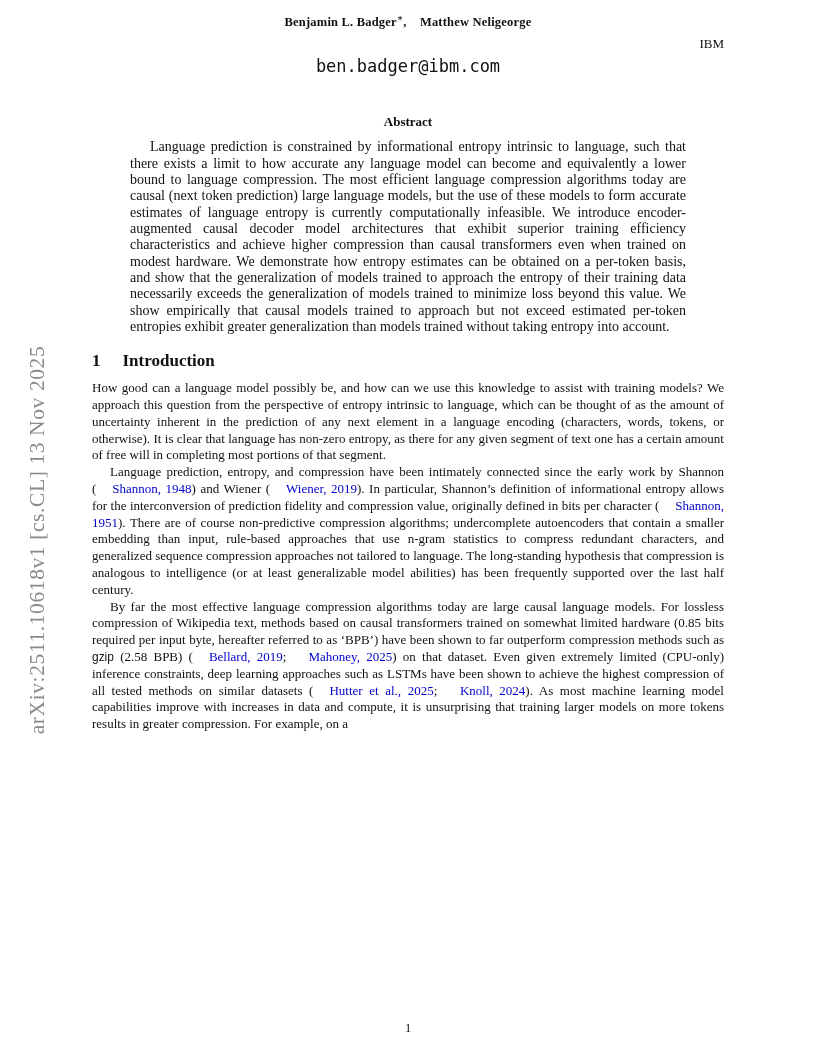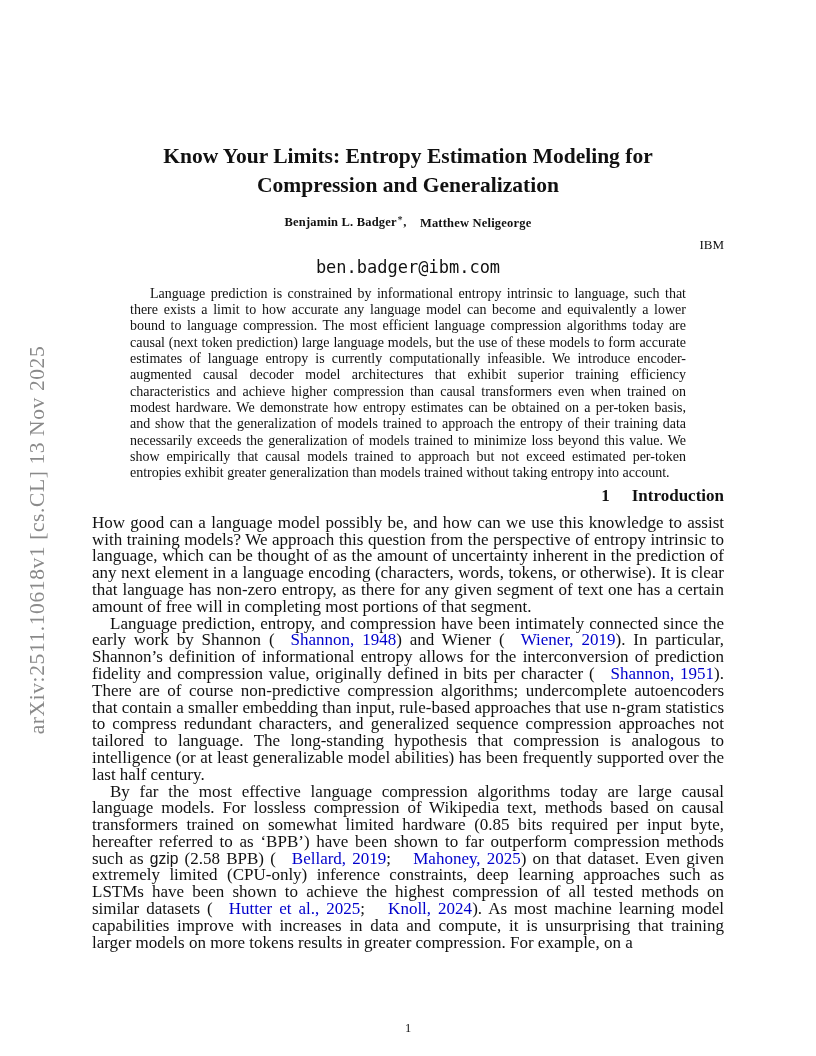--- a/index.html
+++ b/index.html
@@ -56,28 +56,27 @@
   }
   .abstract-body {
     margin: 9px auto 0 auto;
     width: 556px;
     font-size: 14px;
     line-height: 16.35px;
     text-align: justify;
     text-indent: 20px;
   }
   .section-heading {
-    margin-top: 4px;
+    margin-top: 16px;
     font-size: 17px;
     font-weight: bold;
-    text-align: right;
   }
   .section-number { display: inline-block; margin-right: 22px; }
   .body-para {
-    font-size: 17px;
+    font-size: 13px;
     line-height: 16.8px;
     text-align: justify;
   }
   .body-para.first { margin-top: 9px; }
   .body-para.indent { text-indent: 18px; }
   .seg-cite { color: var(--link-color, #0000cc); margin-left: 16px; }
   .seg-url {
     color: var(--link-color, #0000cc);
     font-family: "DejaVu Sans Mono", "Liberation Mono", monospace;
     font-size: 0.92em;
@@ -125,33 +124,31 @@
 </style>
 </head>
 <body>
 
 <div class="page">
 
   <div class="watermark">arXiv:2511.10618v1  [cs.CL]  13 Nov 2025</div>
 
   <div class="content">
 
-    <div class="title">
-      <span class="title-inner">Know Your Limits: Entropy Estimation Modeling for Compression and Generalization</span>
-    </div>
 
     <div class="authors">
       <span>Benjamin L. Badger</span><sup>∗</sup><span>,</span>
       <span class="author2">Matthew Neligeorge</span>
     </div>
 
     <div class="affiliation">IBM</div>
 
     <div class="email">ben.badger@ibm.com</div>
 
+    <div class="abstract-heading">Abstract</div>
 
     <div class="abstract-body">Language prediction is constrained by informational entropy intrinsic to language, such that there exists a limit to how accurate any language model can become and equivalently a lower bound to language compression. The most efficient language compression algorithms today are causal (next token prediction) large language models, but the use of these models to form accurate estimates of language entropy is currently computationally infeasible. We introduce encoder-augmented causal decoder model architectures that exhibit superior training efficiency characteristics and achieve higher compression than causal transformers even when trained on modest hardware. We demonstrate how entropy estimates can be obtained on a per-token basis, and show that the generalization of models trained to approach the entropy of their training data necessarily exceeds the generalization of models trained to minimize loss beyond this value. We show empirically that causal models trained to approach but not exceed estimated per-token entropies exhibit greater generalization than models trained without taking entropy into account.</div>
 
     <div class="section-heading">
       <span class="section-number">1</span><span>Introduction</span>
     </div>
 
     <div class="body-para first"><span class="seg-text">How good can a language model possibly be, and how can we use this knowledge to assist with training models? We approach this question from the perspective of entropy intrinsic to language, which can be thought of as the amount of uncertainty inherent in the prediction of any next element in a language encoding (characters, words, tokens, or otherwise). It is clear that language has non-zero entropy, as there for any given segment of text one has a certain amount of free will in completing most portions of that segment.</span></div>
 
     <div class="body-para indent"><span class="seg-text">Language prediction, entropy, and compression have been intimately connected since the early work by Shannon (</span><span class="seg-cite">Shannon, 1948</span><span class="seg-text">) and Wiener (</span><span class="seg-cite">Wiener, 2019</span><span class="seg-text">). In particular, Shannon’s definition of informational entropy allows for the interconversion of prediction fidelity and compression value, originally defined in bits per character (</span><span class="seg-cite">Shannon, 1951</span><span class="seg-text">). There are of course non-predictive compression algorithms; undercomplete autoencoders that contain a smaller embedding than input, rule-based approaches that use n-gram statistics to compress redundant characters, and generalized sequence compression approaches not tailored to language. The long-standing hypothesis that compression is analogous to intelligence (or at least generalizable model abilities) has been frequently supported over the last half century.</span></div>

